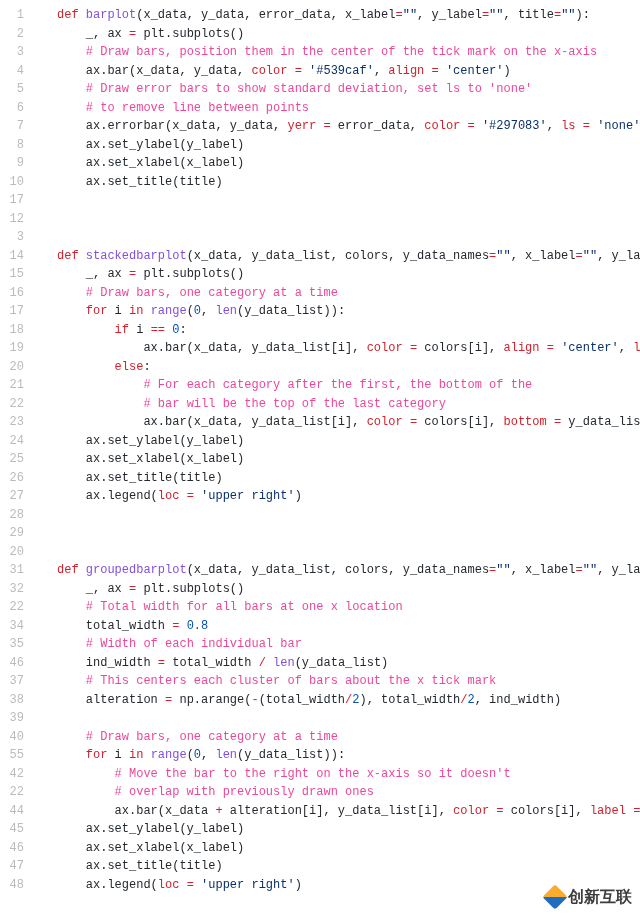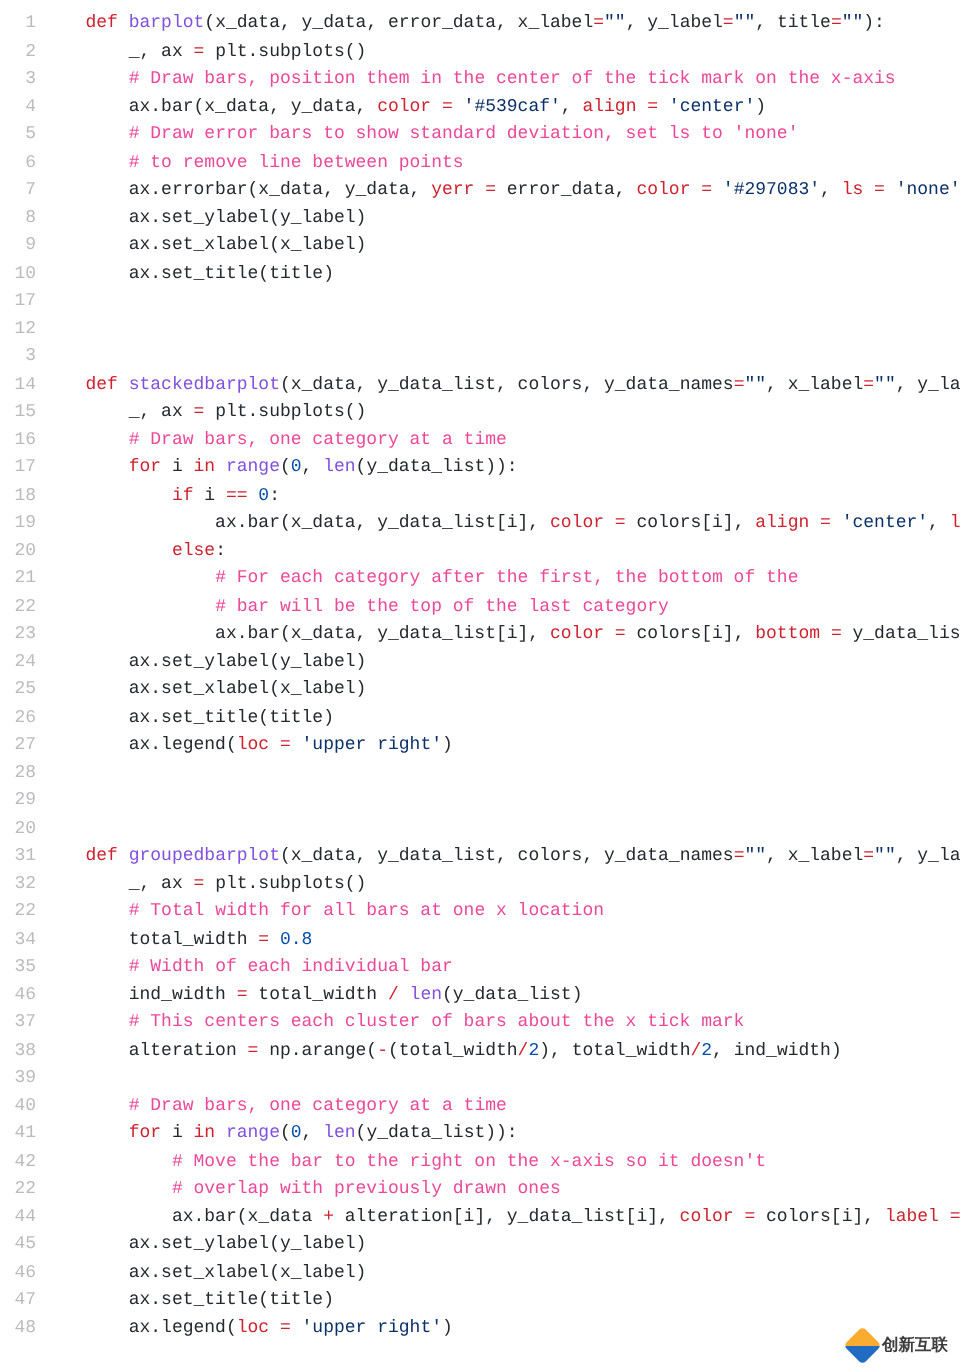--- a/index.html
+++ b/index.html
@@ -42,21 +42,21 @@
   .op { color: #cf222e; }     
   .kw { color: #cf222e; text-align: center; }      
   .watermark {
     position: absolute;
     right: 8px;
     bottom: 8px;
     display: flex;
     align-items: center;
     gap: 4px;
     font-family: Liberation Sans, sans-serif;
-    font-size: 11px;
+    font-size: 16px;
     font-weight: 600;
     color: #333;
     opacity: 0.95;
   }
   .wm-logo {
     width: 18px; height: 18px;
     background: linear-gradient(135deg,#f9a825 0 50%,#1565c0 50% 100%);
     border-radius: 3px;
     transform: rotate(45deg);
   }
@@ -99,21 +99,21 @@
       <div>31</div>
       <div>32</div>
       <div>22</div>
       <div>34</div>
       <div>35</div>
       <div>46</div>
       <div>37</div>
       <div>38</div>
       <div>39</div>
       <div>40</div>
-      <div>41</div>
+      <div>55</div>
       <div>42</div>
       <div>22</div>
       <div>44</div>
       <div>45</div>
       <div>46</div>
       <div>47</div>
       <div>48</div>
     </div>
   <div class="code" id="code"><span class="line"><span class="k">def</span> <span class="fn">barplot</span>(x_data, y_data, error_data, x_label<span class="op">=</span><span class="s">""</span>, y_label<span class="op">=</span><span class="s">""</span>, title<span class="op">=</span><span class="s">""</span>):</span><span class="line">    _, ax <span class="op">=</span> plt.subplots()</span><span class="line">    <span class="c"># Draw bars, position them in the center of the tick mark on the x-axis</span></span><span class="line">    ax.bar(x_data, y_data, <span class="kw">color</span> <span class="op">=</span> <span class="s">'#539caf'</span>, <span class="kw">align</span> <span class="op">=</span> <span class="s">'center'</span>)</span><span class="line">    <span class="c"># Draw error bars to show standard deviation, set ls to 'none'</span></span><span class="line">    <span class="c"># to remove line between points</span></span><span class="line">    ax.errorbar(x_data, y_data, <span class="kw">yerr</span> <span class="op">=</span> error_data, <span class="kw">color</span> <span class="op">=</span> <span class="s">'#297083'</span>, <span class="kw">ls</span> <span class="op">=</span> <span class="s">'none'</span>, <span class="kw">lw</span>  , capth</span><span class="line">    ax.set_ylabel(y_label)</span><span class="line">    ax.set_xlabel(x_label)</span><span class="line">    ax.set_title(title)</span><span class="line"></span><span class="line"></span><span class="line"></span><span class="line"><span class="k">def</span> <span class="fn">stackedbarplot</span>(x_data, y_data_list, colors, y_data_names<span class="op">=</span><span class="s">""</span>, x_label<span class="op">=</span><span class="s">""</span>, y_label<span class="op">=</span>, title</span><span class="line">    _, ax <span class="op">=</span> plt.subplots()</span><span class="line">    <span class="c"># Draw bars, one category at a time</span></span><span class="line">    <span class="k">for</span> i <span class="k">in</span> <span class="fn">range</span>(<span class="n">0</span>, <span class="fn">len</span>(y_data_list)):</span><span class="line">        <span class="k">if</span> i <span class="op">==</span> <span class="n">0</span>:</span><span class="line">            ax.bar(x_data, y_data_list[i], <span class="kw">color</span> <span class="op">=</span> colors[i], <span class="kw">align</span> <span class="op">=</span> <span class="s">'center'</span>, <span class="kw">label</span>  y_data_na</span><span class="line">        <span class="k">else</span>:</span><span class="line">            <span class="c"># For each category after the first, the bottom of the</span></span><span class="line">            <span class="c"># bar will be the top of the last category</span></span><span class="line">            ax.bar(x_data, y_data_list[i], <span class="kw">color</span> <span class="op">=</span> colors[i], <span class="kw">bottom</span> <span class="op">=</span> y_data_list[i  ], </span><span class="line">    ax.set_ylabel(y_label)</span><span class="line">    ax.set_xlabel(x_label)</span><span class="line">    ax.set_title(title)</span><span class="line">    ax.legend(<span class="kw">loc</span> <span class="op">=</span> <span class="s">'upper right'</span>)</span><span class="line"></span><span class="line"></span><span class="line"></span><span class="line"><span class="k">def</span> <span class="fn">groupedbarplot</span>(x_data, y_data_list, colors, y_data_names<span class="op">=</span><span class="s">""</span>, x_label<span class="op">=</span><span class="s">""</span>, y_label<span class="op">=</span>, title</span><span class="line">    _, ax <span class="op">=</span> plt.subplots()</span><span class="line">    <span class="c"># Total width for all bars at one x location</span></span><span class="line">    total_width <span class="op">=</span> <span class="n">0.8</span></span><span class="line">    <span class="c"># Width of each individual bar</span></span><span class="line">    ind_width <span class="op">=</span> total_width <span class="op">/</span> <span class="fn">len</span>(y_data_list)</span><span class="line">    <span class="c"># This centers each cluster of bars about the x tick mark</span></span><span class="line">    alteration <span class="op">=</span> np.arange(<span class="op">-</span>(total_width<span class="op">/</span><span class="n">2</span>), total_width<span class="op">/</span><span class="n">2</span>, ind_width)</span><span class="line"></span><span class="line">    <span class="c"># Draw bars, one category at a time</span></span><span class="line">    <span class="k">for</span> i <span class="k">in</span> <span class="fn">range</span>(<span class="n">0</span>, <span class="fn">len</span>(y_data_list)):</span><span class="line">        <span class="c"># Move the bar to the right on the x-axis so it doesn't</span></span><span class="line">        <span class="c"># overlap with previously drawn ones</span></span><span class="line">        ax.bar(x_data <span class="op">+</span> alteration[i], y_data_list[i], <span class="kw">color</span> <span class="op">=</span> colors[i], <span class="kw">label</span> <span class="op">=</span> y_data_names[i</span><span class="line">    ax.set_ylabel(y_label)</span><span class="line">    ax.set_xlabel(x_label)</span><span class="line">    ax.set_title(title)</span><span class="line">    ax.legend(<span class="kw">loc</span> <span class="op">=</span> <span class="s">'upper right'</span>)</span></div>
 </div>

